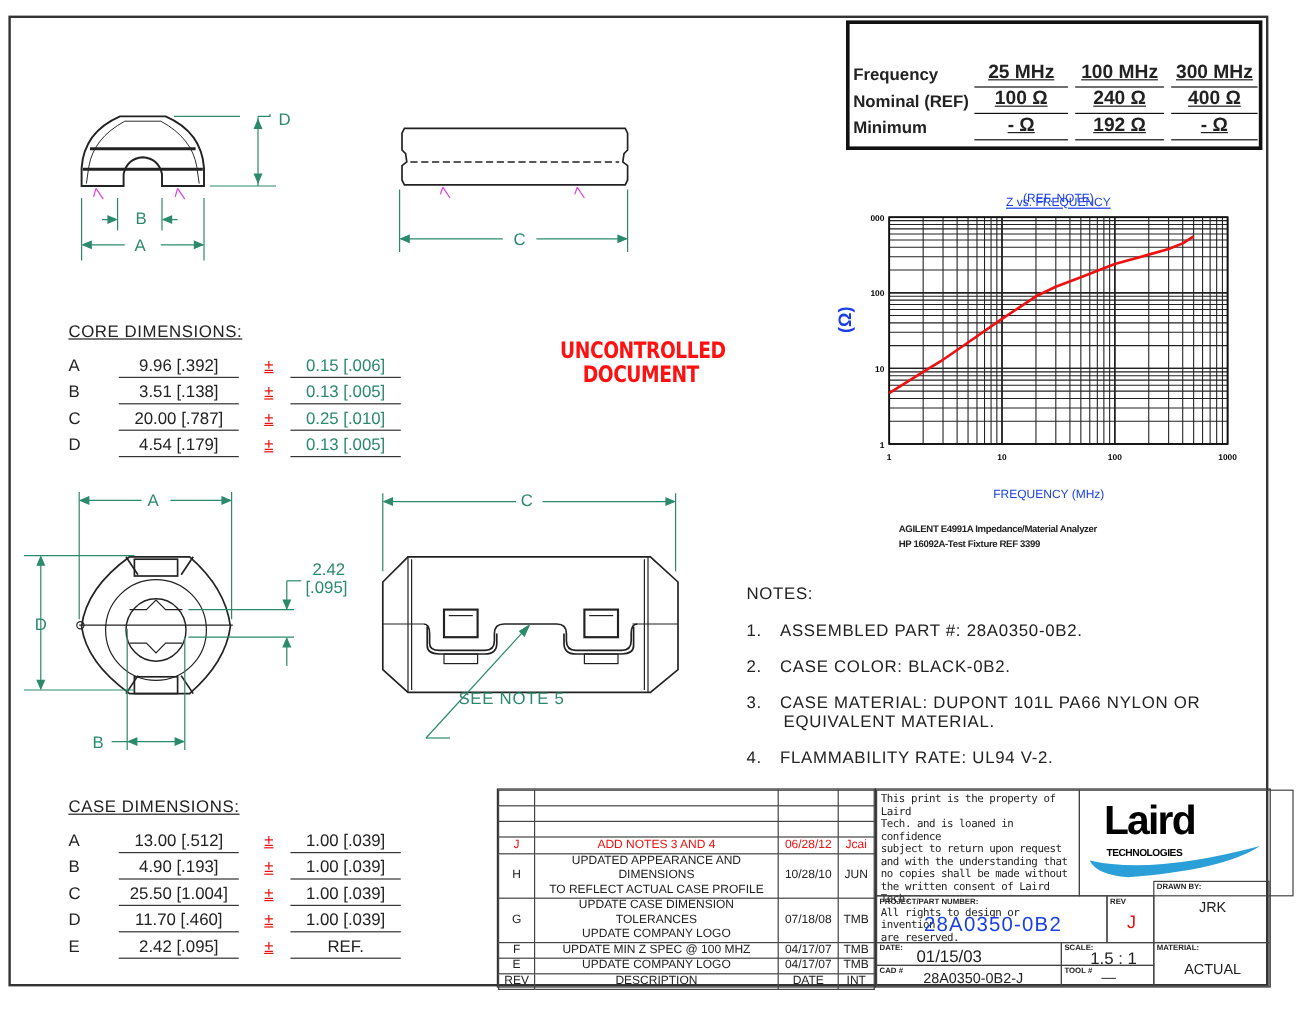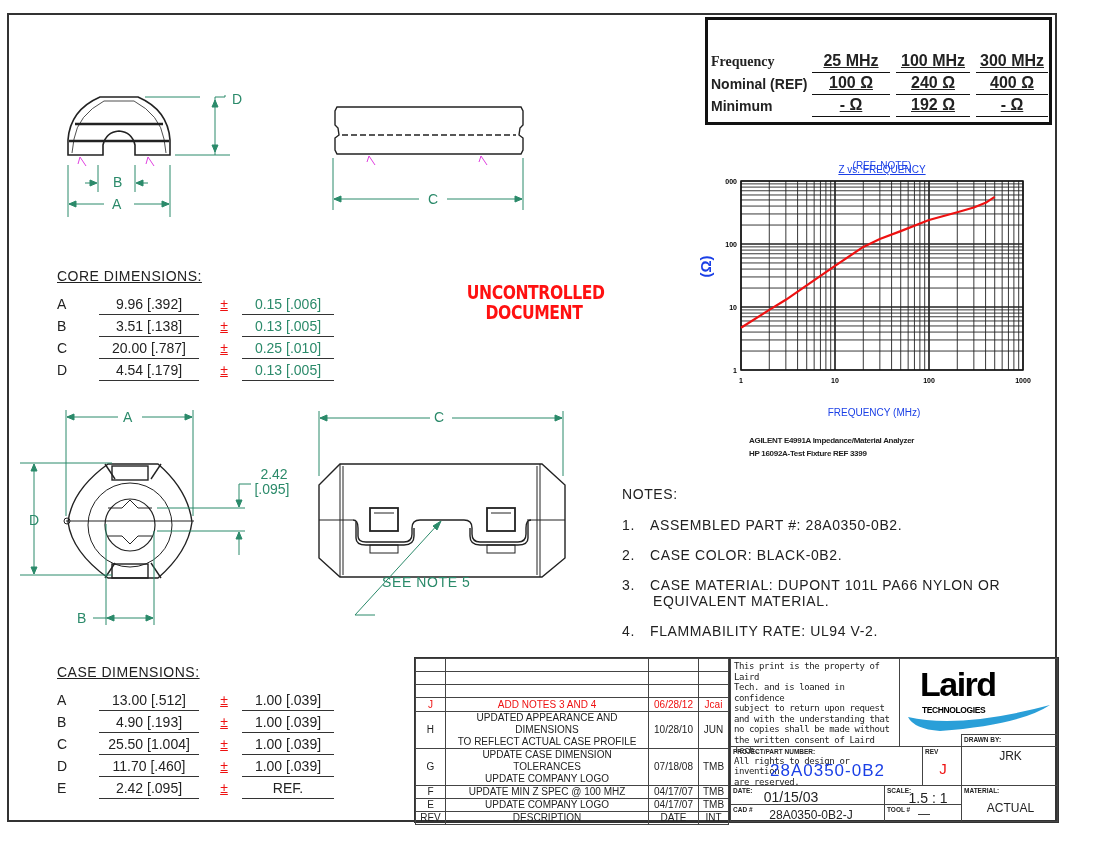--- a/index.html
+++ b/index.html
@@ -30,21 +30,21 @@
   .tb .sm{position:absolute;left:2px;top:1px;font-size:6.5px;font-weight:bold;}
   .notes{font-size:14px;letter-spacing:0.6px;}
   svg text{font-family:"Liberation Sans",sans-serif;}
 </style>
 </head>
 <body>
 
 <div class="sheet"></div>
 
 <div class="imp">
-  <div class="row" style="top:32px;font-family:Liberation Serif, serif;">Frequency</div>
+  <div class="row" style="top:32px;">Frequency</div>
   <div class="row" style="top:54px;">Nominal (REF)</div>
   <div class="row" style="top:76px;">Minimum</div>
 
   <div class="cell" style="left:104px;top:32px;width:78px;">25 MHz</div>
   <div class="cell" style="left:188px;top:32px;width:74px;">100 MHz</div>
   <div class="cell" style="left:268px;top:32px;width:72px;">300 MHz</div>
 
   <div class="cell" style="left:104px;top:54px;width:78px;">100 Ω</div>
   <div class="cell" style="left:188px;top:54px;width:74px;">240 Ω</div>
   <div class="cell" style="left:268px;top:54px;width:72px;">400 Ω</div>
@@ -421,21 +421,21 @@
   <div class="cell" style="left:0;top:0;width:170px;height:89px;padding:2px 3px;font-size:9px;line-height:10.5px;font-family:'DejaVu Sans Mono',monospace;letter-spacing:-0.4px;">
     <div>This print is the property of Laird</div>
     <div>Tech. and is loaned in confidence</div>
     <div>subject to return upon request</div>
     <div>and with the understanding that</div>
     <div>no copies shall be made without</div>
     <div>the written consent of Laird Tech.</div>
     <div>All rights to design or invention</div>
     <div>are reserved.</div>
   </div>
-  <div class="cell" style="left:169px;top:0;width:159px;height:89px;">
+  <div class="cell" style="left:169px;top:0;width:179px;height:89px;">
     <svg width="157" height="87" style="position:absolute;left:0;top:0;">
       <path d="M8,58 Q60,70 150,46 Q120,66 40,72 Q14,70 8,58 Z" fill="#2a9fd8"></path>
     </svg>
     <div class="abs" style="left:20px;top:6px;font-size:34px;font-weight:bold;letter-spacing:-1.5px;color:#000;">Laird</div>
     <div class="abs" style="left:22px;top:46px;font-size:8.5px;font-weight:bold;letter-spacing:-0.4px;color:#000;">TECHNOLOGIES</div>
   </div>
   <div class="cell" style="left:0;top:88px;width:193px;height:40px;">
     <span class="sm">PROJECT/PART NUMBER:</span>
     <div class="abs blue" style="left:0;top:14px;width:193px;text-align:center;font-size:17px;letter-spacing:1px;">28A0350-0B2</div>
   </div>

